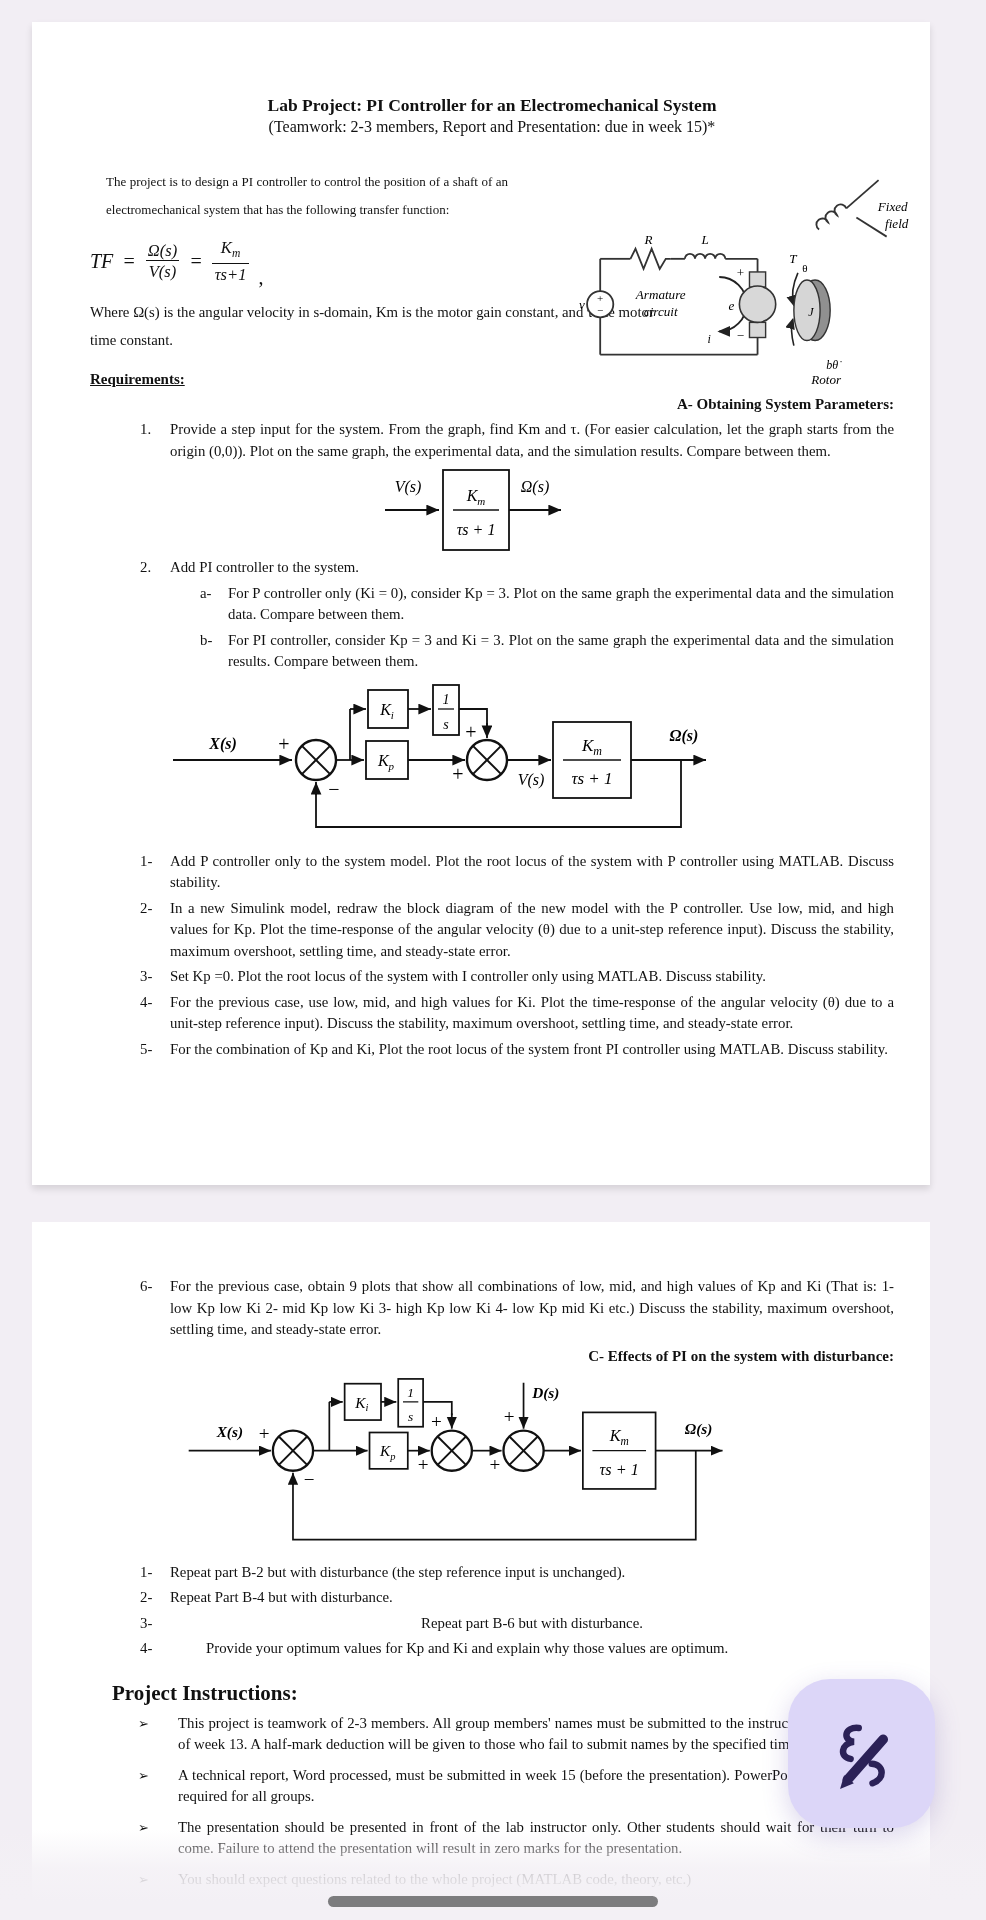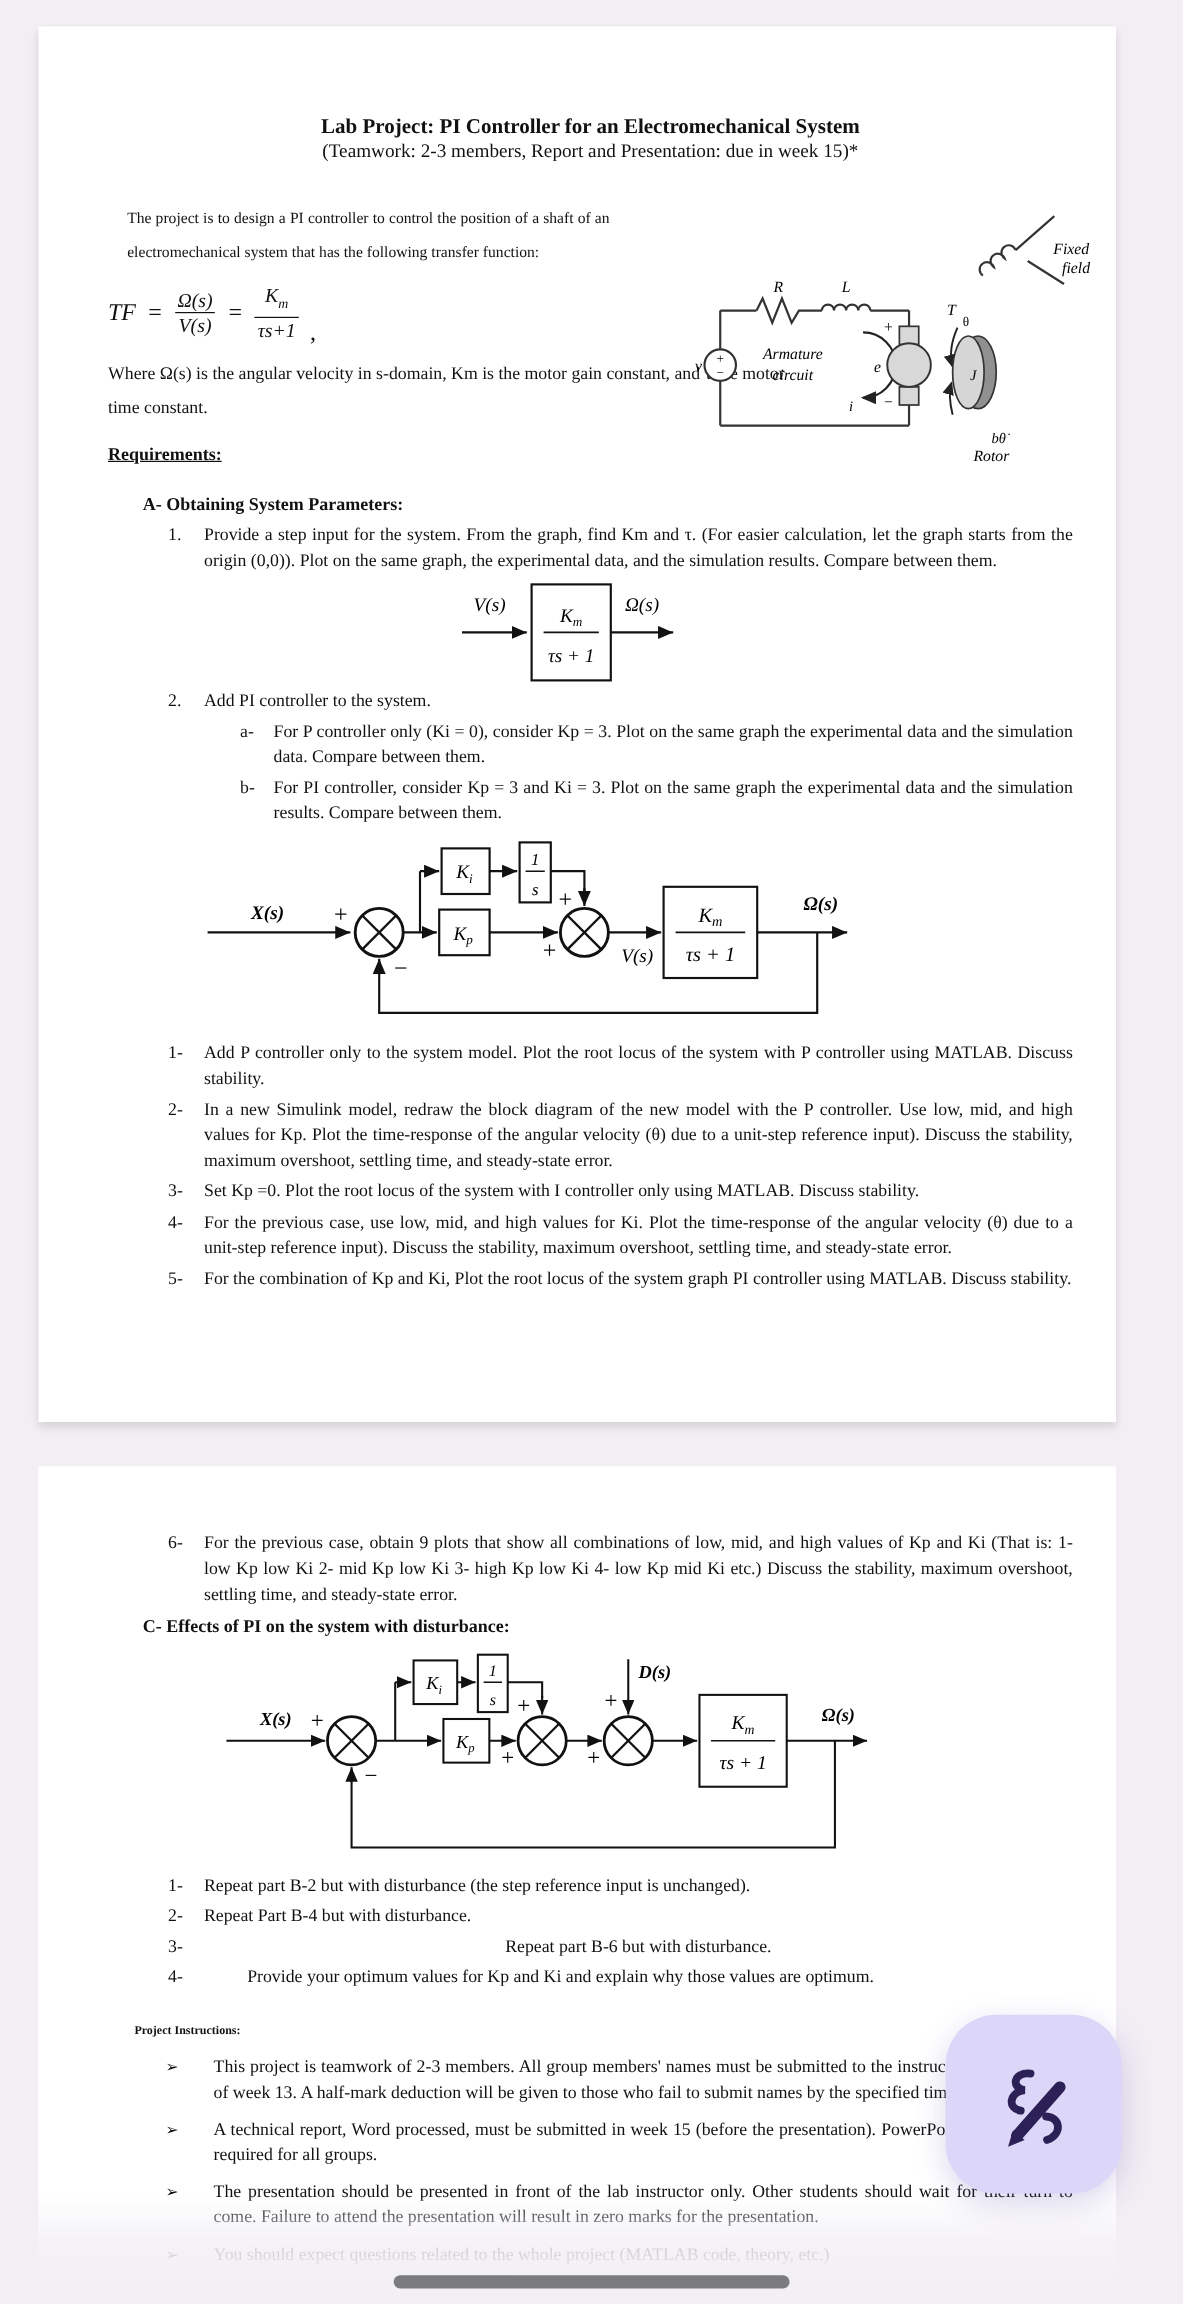--- a/index.html
+++ b/index.html
@@ -25,22 +25,22 @@
   .equation{display:flex;align-items:center;gap:9px;margin:10px 0 0 0;font-size:20px;font-style:italic;height:56px;}
   .frac{display:inline-flex;flex-direction:column;align-items:center;font-size:16.5px;line-height:19px;}
   .frac .den{border-top:1.4px solid #111;padding:1px 3px 0 3px;}
   .frac .num{padding:0 3px;}
   .eq-tail{align-self:flex-end;font-style:normal;}
   sub{font-size:0.7em;}
 
   .where{width:582px;margin:10px 0 0 0;font-size:14.8px;line-height:27.5px;}
 
   .req-heading{margin:14px 0 0 0;font-size:15px;font-weight:bold;text-decoration:underline;line-height:22px;}
-  .sec-heading{margin:20px 0 0 29px;font-size:15px;font-weight:bold;line-height:22px;}
-  .pi-heading{margin:22px 0 0 22px;font-size:10px;font-weight:bold;line-height:22px;}
+  .sec-heading{margin:3px 0 0 29px;font-size:15px;font-weight:bold;line-height:22px;text-align:right;}
+  .pi-heading{margin:22px 0 0 22px;font-size:21px;font-weight:bold;line-height:22px;}
 
   .item{display:flex;font-size:14.8px;line-height:21.5px;margin-top:4px;}
   .item .num{flex:0 0 30px;}
   .item .txt{flex:1;text-align:justify;}
   .lvl1{margin-left:50px;}
   .lvl2{margin-left:110px;}
   .lvl2 .num{flex:0 0 28px;}
 
   .bullet{display:flex;font-size:14.8px;line-height:21.5px;margin-top:9px;margin-left:48px;}
   .bullet .marker{flex:0 0 40px;font-family:"DejaVu Sans",sans-serif;font-size:13px;}
@@ -193,21 +193,21 @@
       <div class="item lvl1">
         <span class="num">3-</span>
         <span class="txt">Set Kp =0. Plot the root locus of the system with I controller only using MATLAB. Discuss stability.</span>
       </div>
       <div class="item lvl1">
         <span class="num">4-</span>
         <span class="txt">For the previous case, use low, mid, and high values for Ki. Plot the time-response of the angular velocity (θ) due to a unit-step reference input). Discuss the stability, maximum overshoot, settling time, and steady-state error.</span>
       </div>
       <div class="item lvl1">
         <span class="num">5-</span>
-        <span class="txt">For the combination of Kp and Ki, Plot the root locus of the system graph PI controller using MATLAB. Discuss stability.</span>
+        <span class="txt">For the combination of Kp and Ki, Plot the root locus of the system front PI controller using MATLAB. Discuss stability.</span>
       </div>
     </div>
 
     <svg class="circuit-svg" width="348" height="217" viewBox="0 0 345 215">
       <defs>
         <marker id="arc1" markerWidth="8" markerHeight="7" refX="6" refY="3" orient="auto">
             <path d="M0,0 L7,3 L0,6 Z" fill="#222"></path>
           </marker>
       </defs>
 

